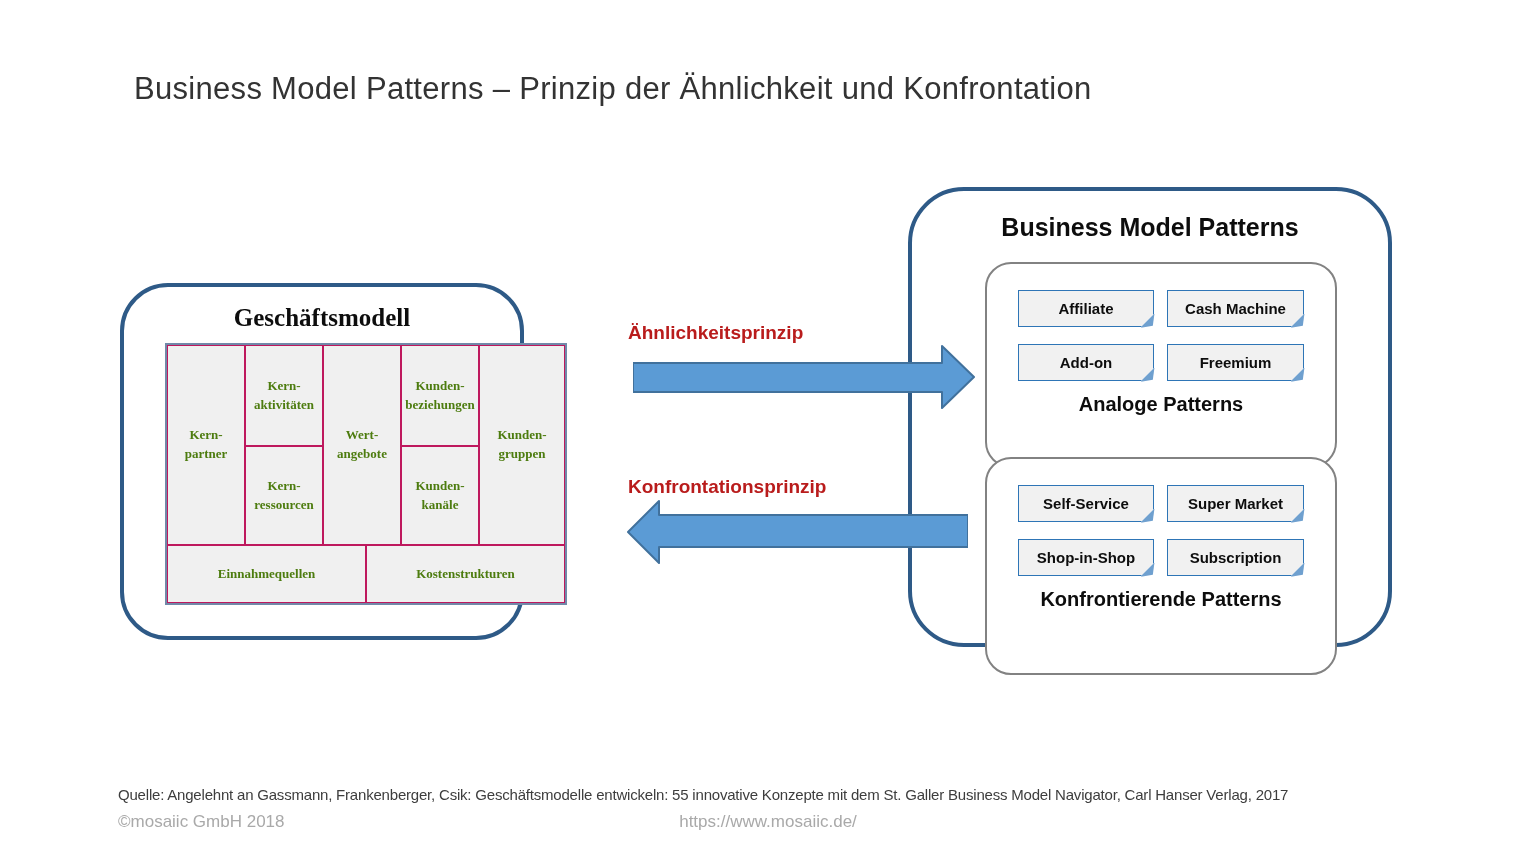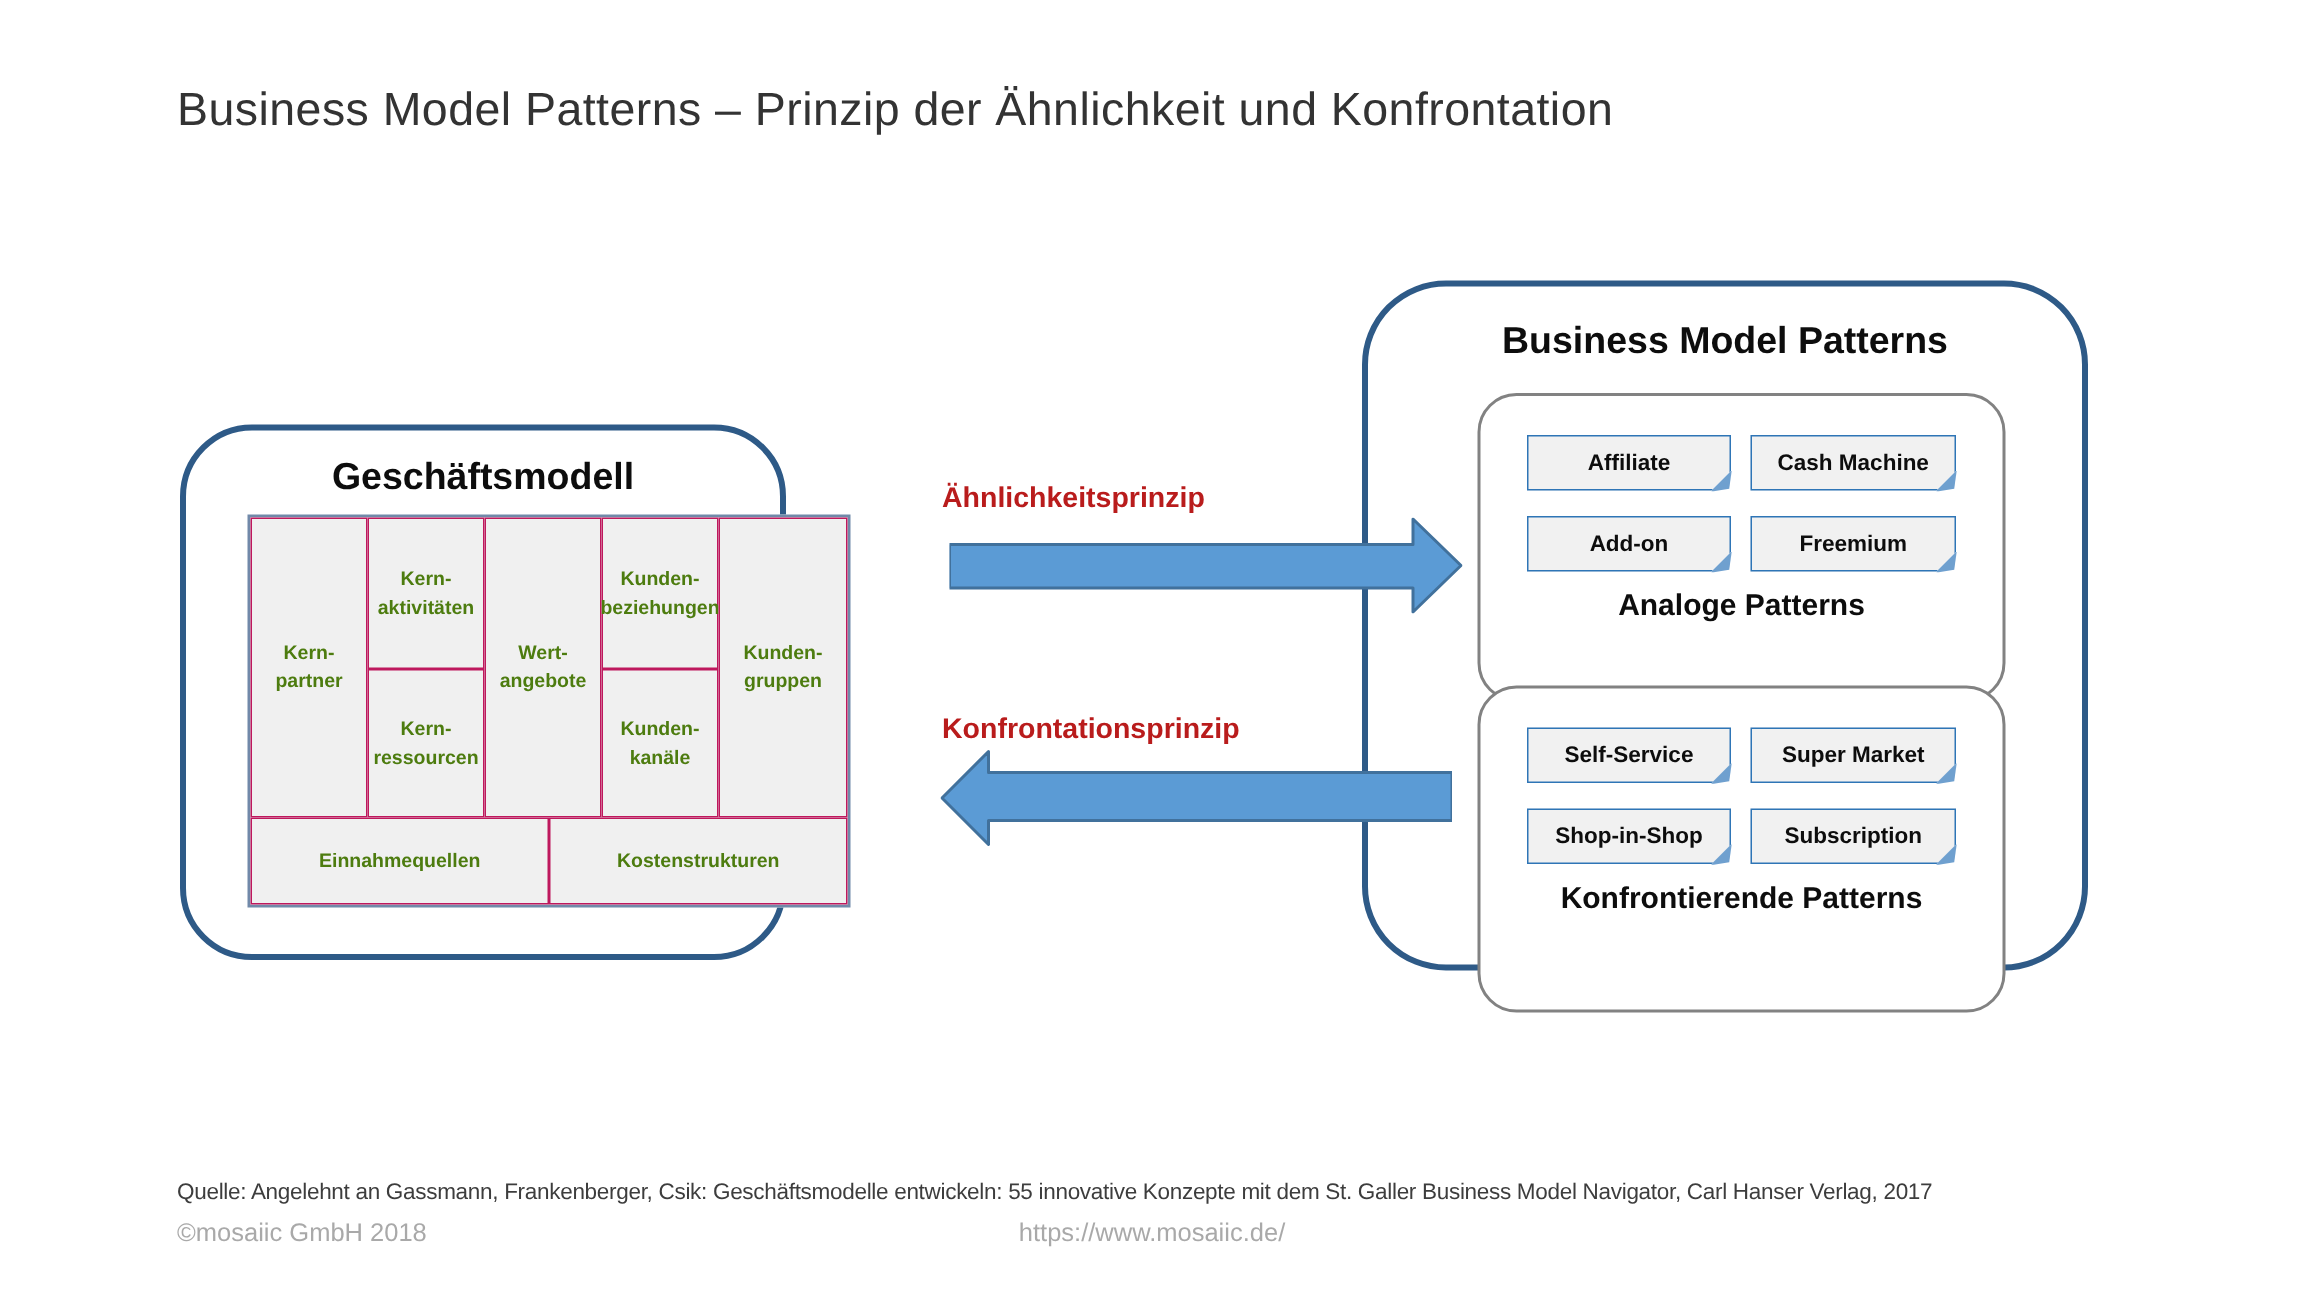--- a/index.html
+++ b/index.html
@@ -3,30 +3,31 @@
 <meta charset="utf-8">
 <style>
   html,body { margin:0; padding:0; background:#fff; }
   .slide {
     position:relative; width:1536px; height:865px; background:#ffffff;
     font-family:"Liberation Sans", sans-serif; overflow:hidden;
   }
 
   
   .title {
-    position:absolute; left:118px; top:55px; margin:0;
+    position:absolute; left:118px; top:55px; margin:16px;
     font-size:31px; font-weight:300; color:#333333; letter-spacing:0.3px;
     white-space:nowrap;
   }
 
   
   .bm-box {
     position:absolute; left:120px; top:283px; width:404px; height:357px;
     border:4px solid #2E5A87; border-radius:48px; box-sizing:border-box;
     background:#fff;
+    font-family:Liberation Serif, serif;
   }
   .bm-title {
     text-align:center; margin-top:17px; font-size:25px; font-weight:bold; color:#0d0d0d;
   }
   .canvas {
     position:absolute; left:41px; top:56px; width:402px;
     border:2px solid #7189A9; box-sizing:border-box; background:#fff;
   }
   .canvas-top {
     display:grid;

